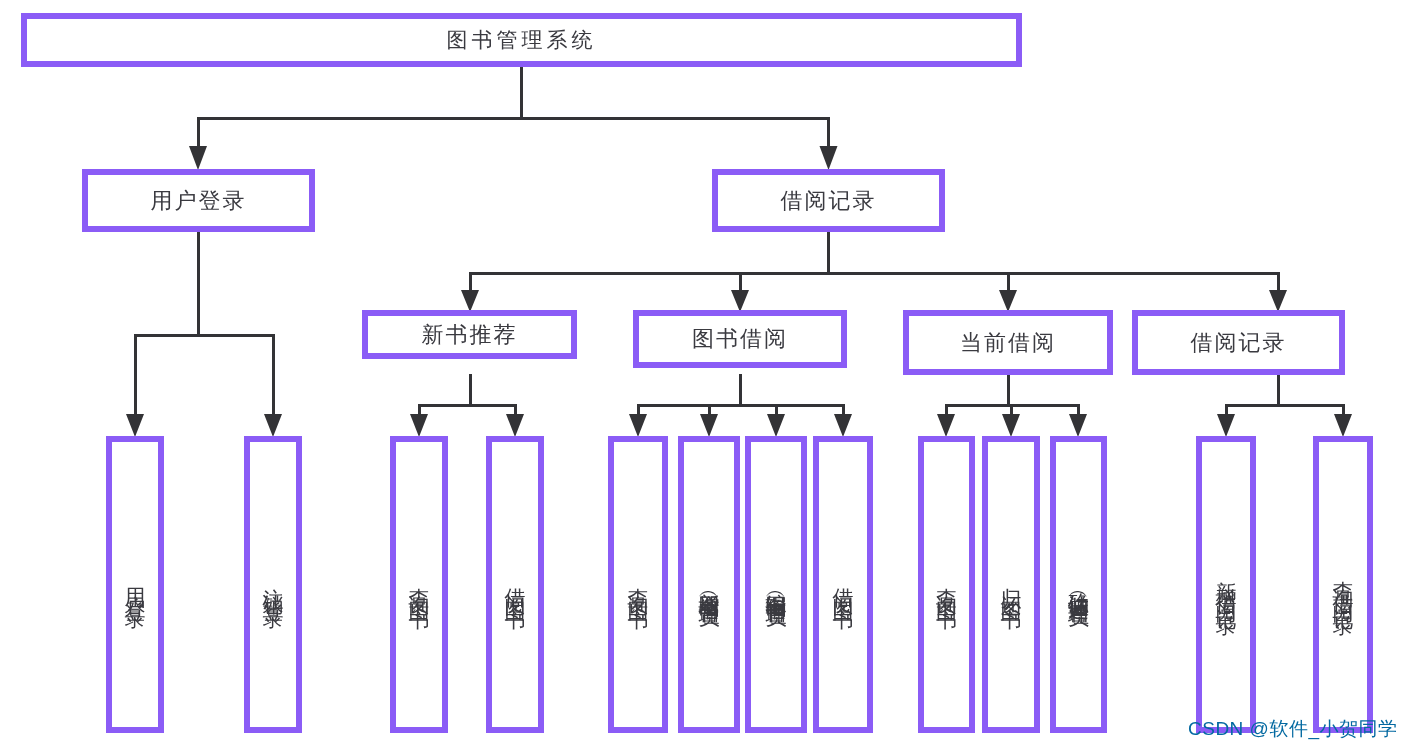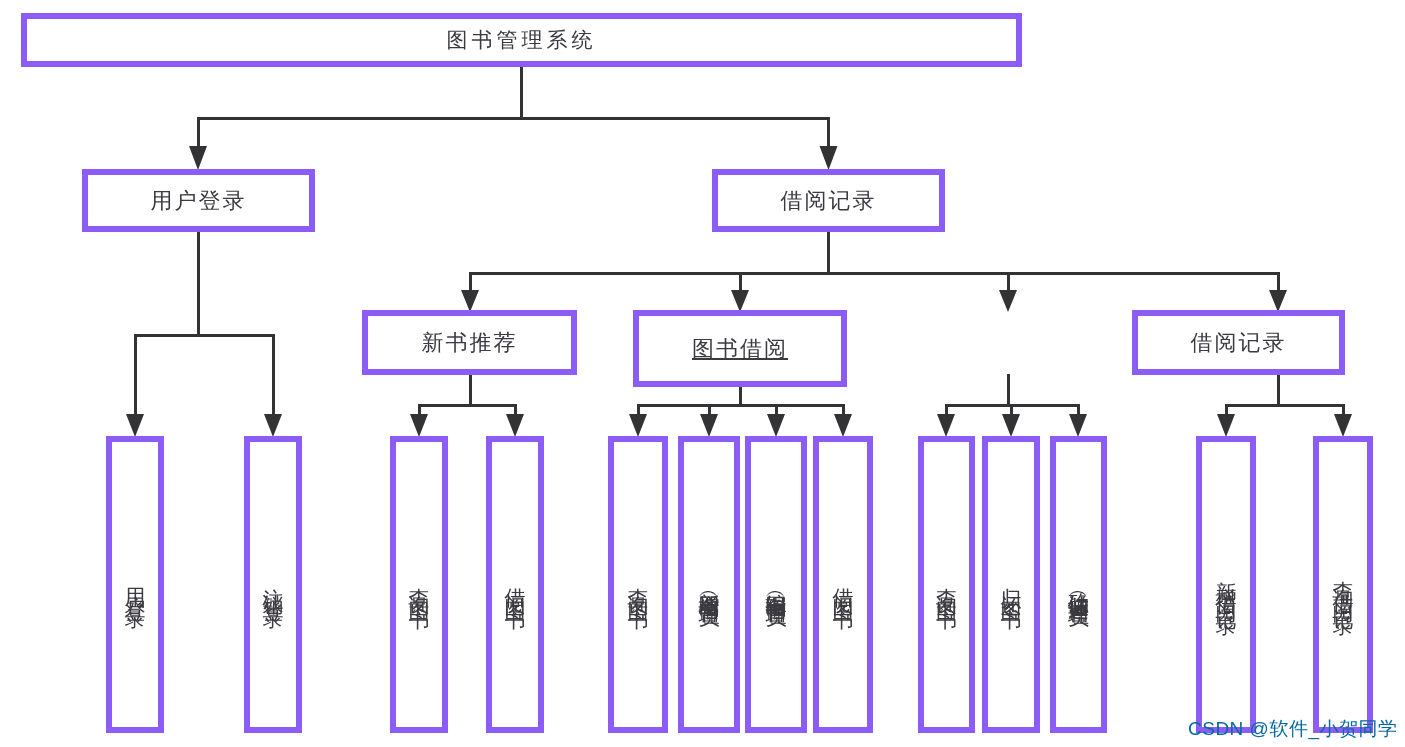--- a/index.html
+++ b/index.html
@@ -98,25 +98,28 @@
     <span>图书管理系统</span>
   </div>
 
   <div class="node hnode" style="left:82px; top:169px; width:233px; height:63px;">
     <span>用户登录</span>
   </div>
   <div class="node hnode" style="left:712px; top:169px; width:233px; height:63px;">
     <span>借阅记录</span>
   </div>
 
-  <div class="node hnode" style="left:362px; top:310px; width:215px; height:65px;">
+  <div class="node hnode" style="left:362px; top:310px; width:215px; height:49px;">
     <span>新书推荐</span>
   </div>
-  <div class="node hnode" style="left:633px; top:310px; width:214px; height:77px;text-decoration:underline;">
+  <div class="node hnode" style="left:633px; top:310px; width:214px; height:58px;">
     <span>图书借阅</span>
+  </div>
+  <div class="node hnode" style="left:903px; top:310px; width:210px; height:65px;">
+    <span>当前借阅</span>
   </div>
   <div class="node hnode" style="left:1132px; top:310px; width:213px; height:65px;">
     <span>借阅记录</span>
   </div>
 
   <div class="node leaf" style="left:106px; width:58px;">
     <span>用户登录</span>
   </div>
   <div class="node leaf" style="left:244px; width:58px;">
     <span>注销登录</span>

